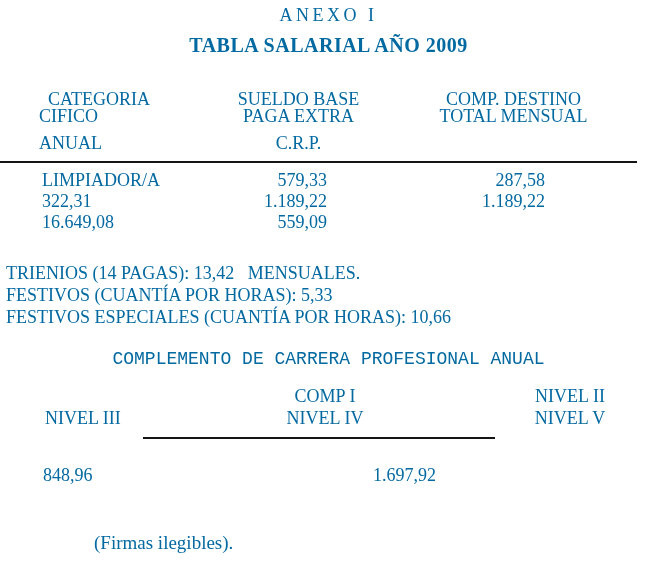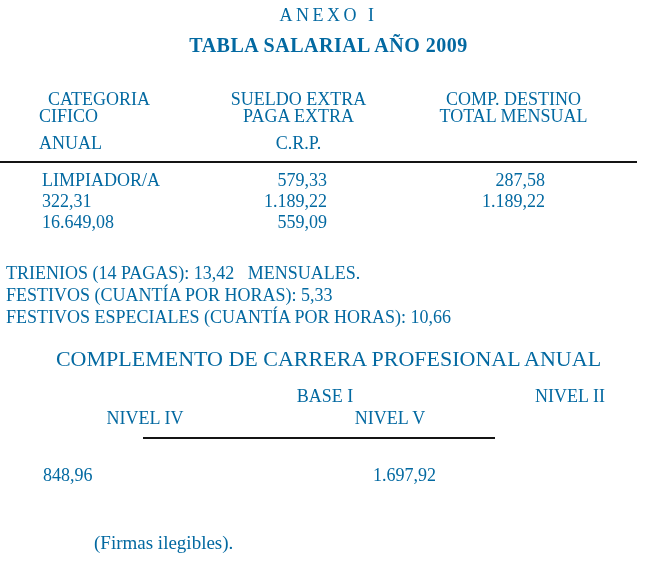--- a/index.html
+++ b/index.html
@@ -9,21 +9,21 @@
     background:#ffffff;
     font-family:"Liberation Serif","DejaVu Serif",serif;
     color:#0369a1;
     overflow:hidden;
   }
   .r{position:absolute;left:0;display:flex;width:657px;font-size:18px;line-height:21px;}
   .c{white-space:pre;box-sizing:border-box;flex:0 0 auto;margin-left:35px;}
   .center{position:absolute;left:0;width:657px;text-align:center;}
   .annex{top:4px;font-size:18px;letter-spacing:3.5px;line-height:22px;}
   .maintitle{top:33px;font-size:20px;font-weight:bold;letter-spacing:0.5px;line-height:24px;}
-  .sectitle{top:348px;font-size:22px;line-height:22px;}
+  .sectitle{top:348px;font-size:18px;line-height:22px;font-family:Liberation Mono, monospace;}
   
   .h1{width:145px;padding-left:4px;}
   .h1i{padding-left:13px;}
   .h2{width:167px;text-align:center;}
   .h3{width:193px;text-align:center;}
   .h4{width:152px;padding-left:40px;}
   .lsp{letter-spacing:2px;}
   
   .b1{width:145px;padding-left:7px;}
   .b2{width:112px;text-align:right;}
@@ -45,21 +45,21 @@
 </head>
 <body>
 
 <div class="page">
 
   <div class="center annex">ANEXO I</div>
   <div class="center maintitle">TABLA SALARIAL AÑO 2009</div>
 
   <div class="r" style="top:89px">
     <span class="c h1 h1i">CATEGORIA</span>
-    <span class="c h2">SUELDO EXTRA</span>
+    <span class="c h2">SUELDO BASE</span>
     <span class="c h3">COMP. DESTINO</span>
     <span class="c h4">COMP.  ESPE</span>
   </div>
   <div class="r" style="top:106px">
     <span class="c h1">CIFICO</span>
     <span class="c h2">PAGA EXTRA</span>
     <span class="c h3">TOTAL MENSUAL</span>
     <span class="c h4 lsp">T O T A L</span>
   </div>
   <div class="r" style="top:133px">
@@ -91,24 +91,25 @@
   </div>
 
   <div class="note" style="top:263px">TRIENIOS (14 PAGAS): 13,42   MENSUALES.</div>
   <div class="note" style="top:285px">FESTIVOS (CUANTÍA POR HORAS): 5,33</div>
   <div class="note" style="top:307px">FESTIVOS ESPECIALES (CUANTÍA POR HORAS): 10,66</div>
 
   <div class="center sectitle">COMPLEMENTO DE CARRERA PROFESIONAL ANUAL</div>
 
   <div class="r" style="top:386px">
     <span class="c k1"></span>
-    <span class="c k2">BASE I</span>
+    <span class="c k2">COMP I</span>
     <span class="c k3">NIVEL II</span>
   </div>
   <div class="r" style="top:408px">
+    <span class="c k1">NIVEL III</span>
     <span class="c k2">NIVEL IV</span>
     <span class="c k3">NIVEL V</span>
   </div>
 
   <div class="rule rule2"></div>
 
   <div class="r" style="top:465px">
     <span class="c m1">848,96</span>
     <span class="c m3">1.697,92</span>
   </div>

